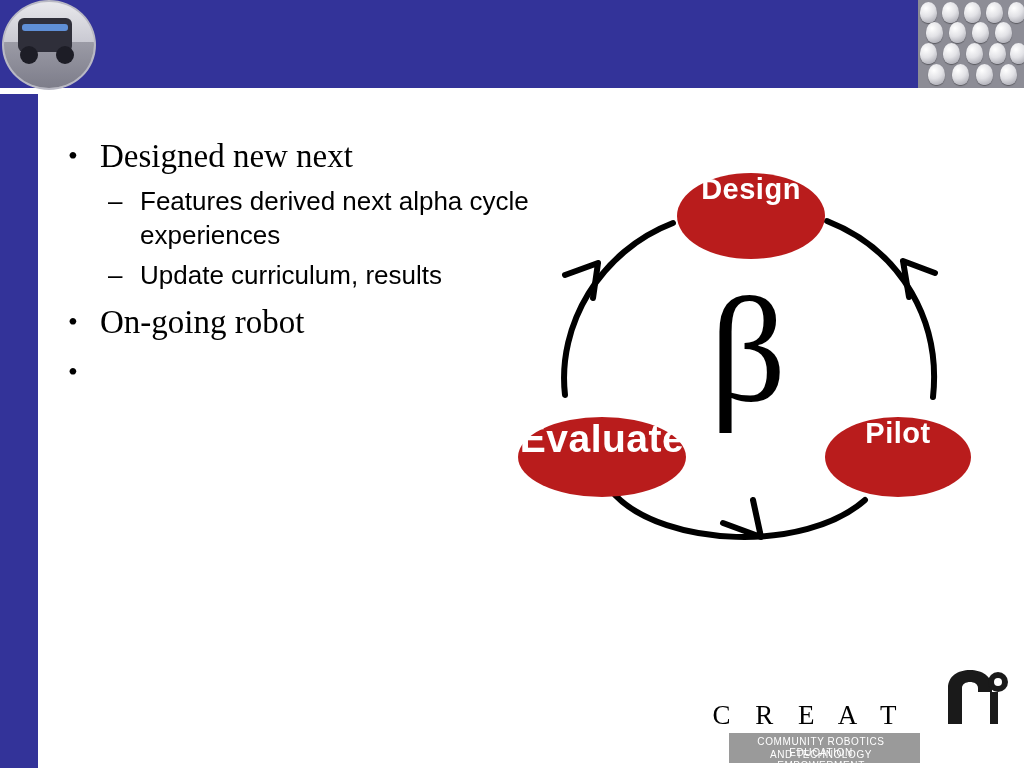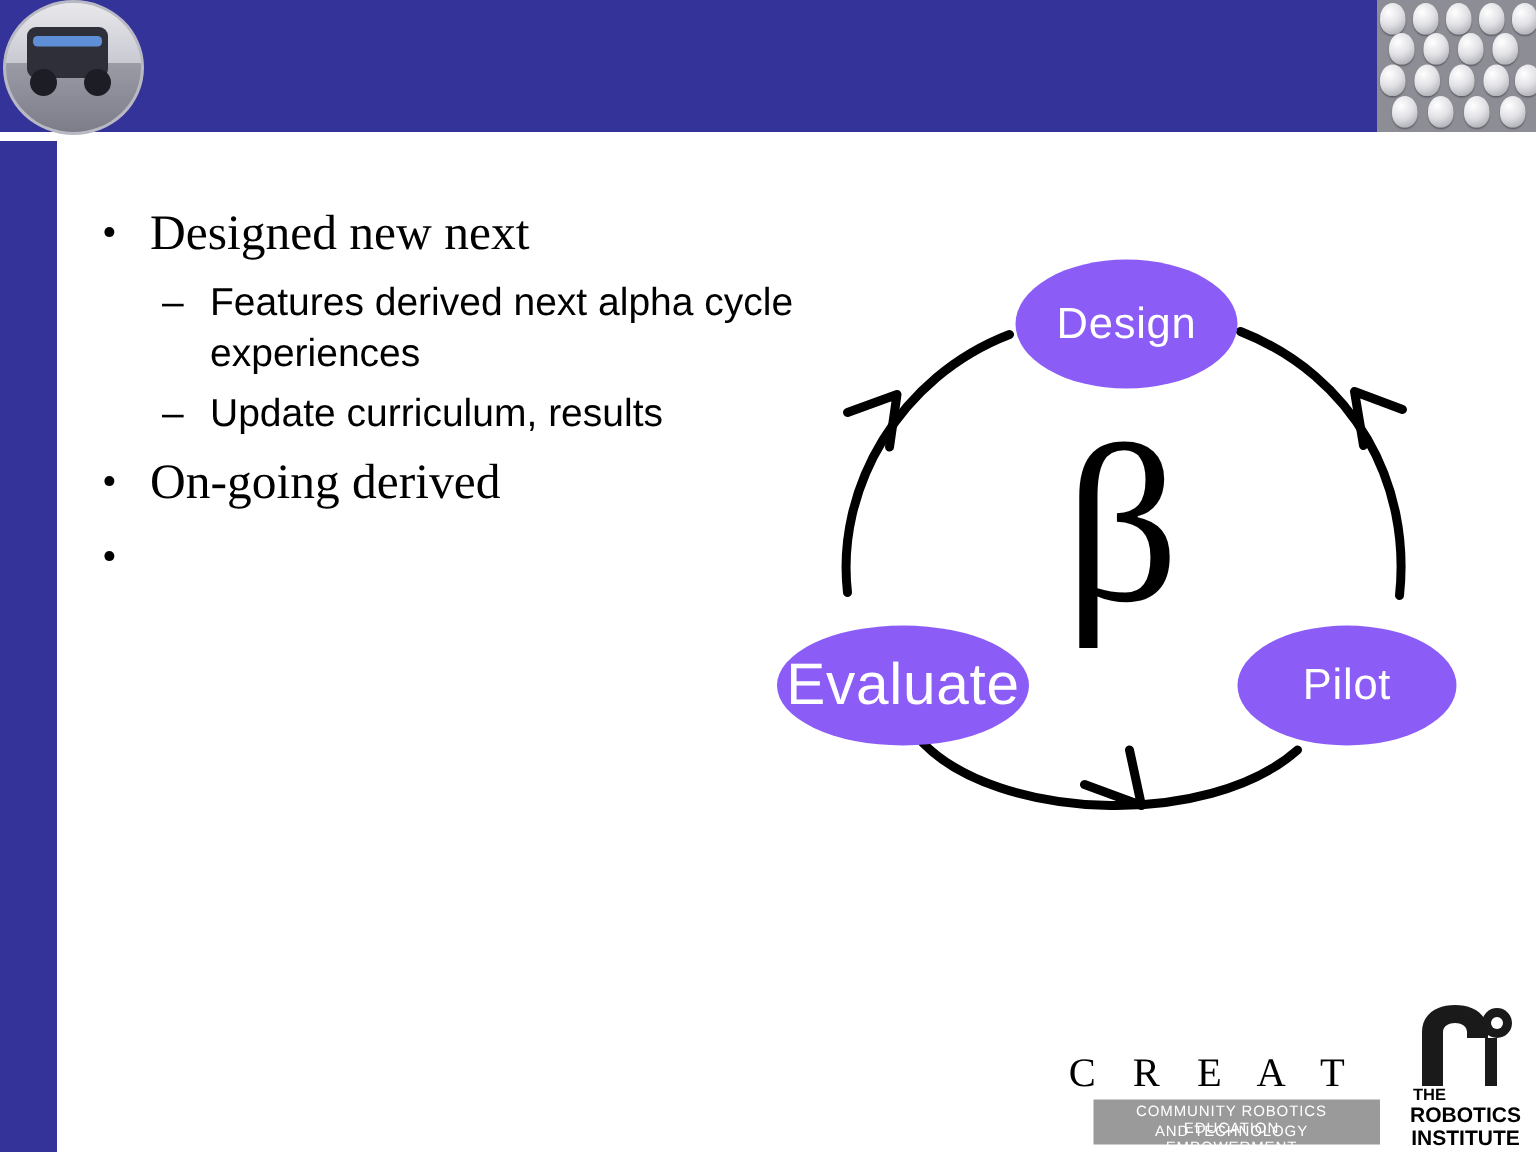--- a/index.html
+++ b/index.html
@@ -150,27 +150,27 @@
   }
   
   .diagram {
     position: absolute;
     left: 505px; top: 155px;
     width: 470px; height: 420px;
   }
   .diagram svg { position: absolute; left:0; top:0; }
   .node {
     position: absolute;
-    background: #8b5cf6;
+    background: #b91c1c;
     border-radius: 50%;
     color: #ffffff;
     font-family: "Liberation Sans", sans-serif;
-    font-weight: normal;
+    font-weight: bold;
     display: flex;
-    align-items: center;
+    align-items: flex-start;
     justify-content: center;
     letter-spacing: 0.5px;
   }
   .node-design {
     left: 172px; top: 18px;
     width: 148px; height: 86px;
     font-size: 29px;
   }
   .node-pilot {
     left: 320px; top: 262px;
@@ -294,21 +294,21 @@
             <span>Features derived next alpha cycle experiences</span>
           </li>
           <li>
             <span class="dash">–</span>
             <span>Update curriculum, results</span>
           </li>
         </ul>
       </li>
       <li>
         <span class="bullet">•</span>
-        <span>On-going derived</span>
+        <span>On-going robot</span>
       </li>
       <li>
         <span class="bullet">•</span>
       </li>
     </ul>
   </div>
 
   <div class="diagram">
     <svg width="470" height="420" viewBox="0 0 470 420">
 
@@ -344,20 +344,15 @@
     </div>
   </div>
 
   <div class="ri-logo">
     <svg width="78" height="58" viewBox="0 0 78 58">
       <path d="M10 56 L10 20 C10 8, 20 2, 32 2 C44 2, 54 8, 54 20 L54 24 L40 24 L40 20 C40 16, 36 14, 32 14 C28 14, 24 16, 24 20 L24 56 Z" fill="#1a1a1a"></path>
       <circle cx="60" cy="14" r="10" fill="#1a1a1a"></circle>
       <circle cx="60" cy="14" r="4" fill="#ffffff"></circle>
       <rect x="52" y="24" width="8" height="32" fill="#1a1a1a"></rect>
     </svg>
-    <div class="ri-text">
-      <div class="t1">THE</div>
-      <div class="t2">ROBOTICS</div>
-      <div class="t3">INSTITUTE</div>
-    </div>
   </div>
 
 </div>
 
 </body></html>

